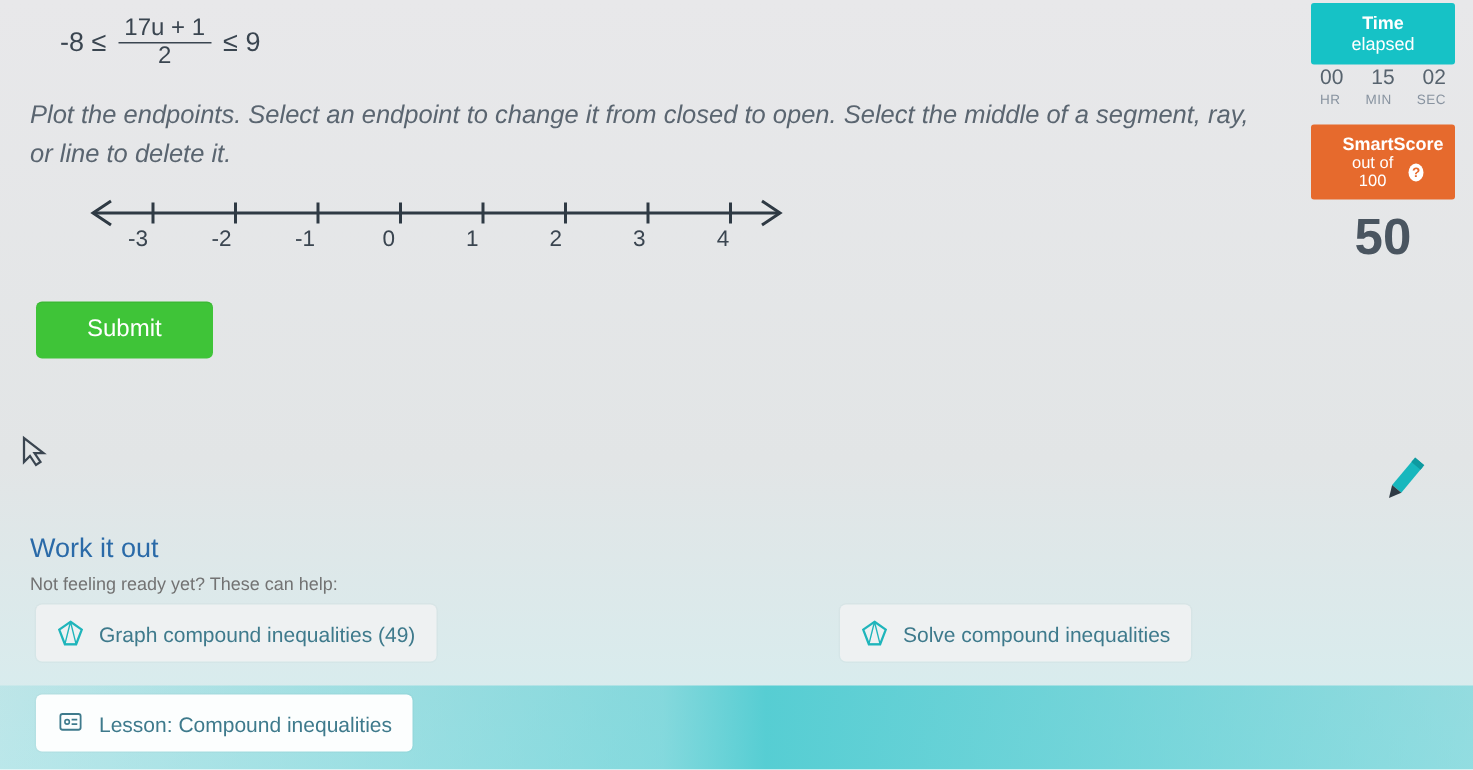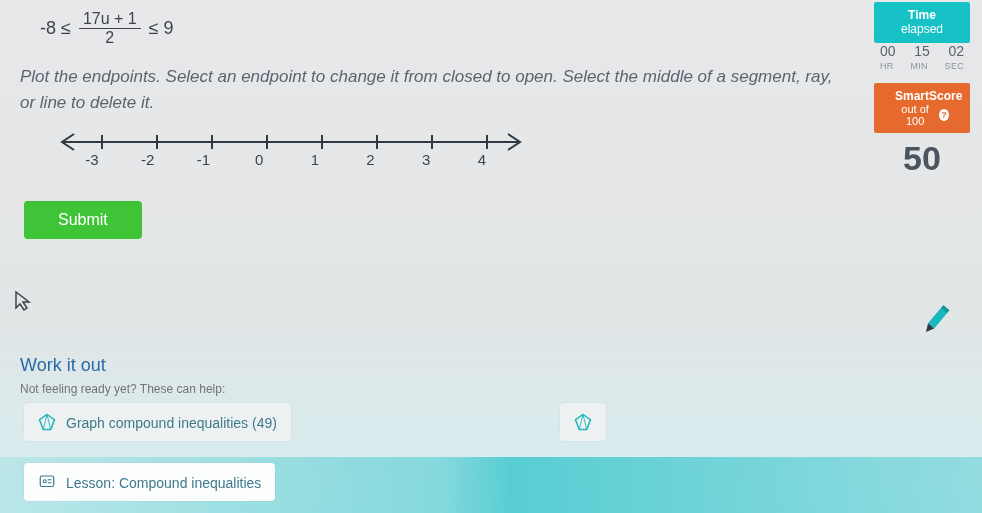--- a/index.html
+++ b/index.html
@@ -284,20 +284,21 @@
       <polygon points="12,2 17,22 7,22" fill="none" stroke="#1fb5bb" stroke-width="1.2"></polygon>
     </svg>
     <span>Graph compound inequalities (49)</span>
   </div>
 
   <div class="pill" style="left:560px; top:0;">
     <svg class="diamond" viewBox="0 0 24 24">
       <polygon points="12,2 22,9 17,22 7,22 2,9" fill="none" stroke="#1fb5bb" stroke-width="2"></polygon>
       <polygon points="12,2 17,22 7,22" fill="none" stroke="#1fb5bb" stroke-width="1.2"></polygon>
     </svg>
+    <span>Solve compound inequalities</span>
   </div>
 
   <div class="pill white" style="left:24px; top:60px;">
     <svg class="lesson-icon" viewBox="0 0 24 24">
       <rect x="3" y="4" width="18" height="14" rx="2" fill="none" stroke="#3e7a8c" stroke-width="1.6"></rect>
       <circle cx="9" cy="11" r="2" fill="none" stroke="#3e7a8c" stroke-width="1.4"></circle>
       <line x1="13" y1="9" x2="18" y2="9" stroke="#3e7a8c" stroke-width="1.4"></line>
       <line x1="13" y1="13" x2="18" y2="13" stroke="#3e7a8c" stroke-width="1.4"></line>
     </svg>
     <span>Lesson: Compound inequalities</span>

